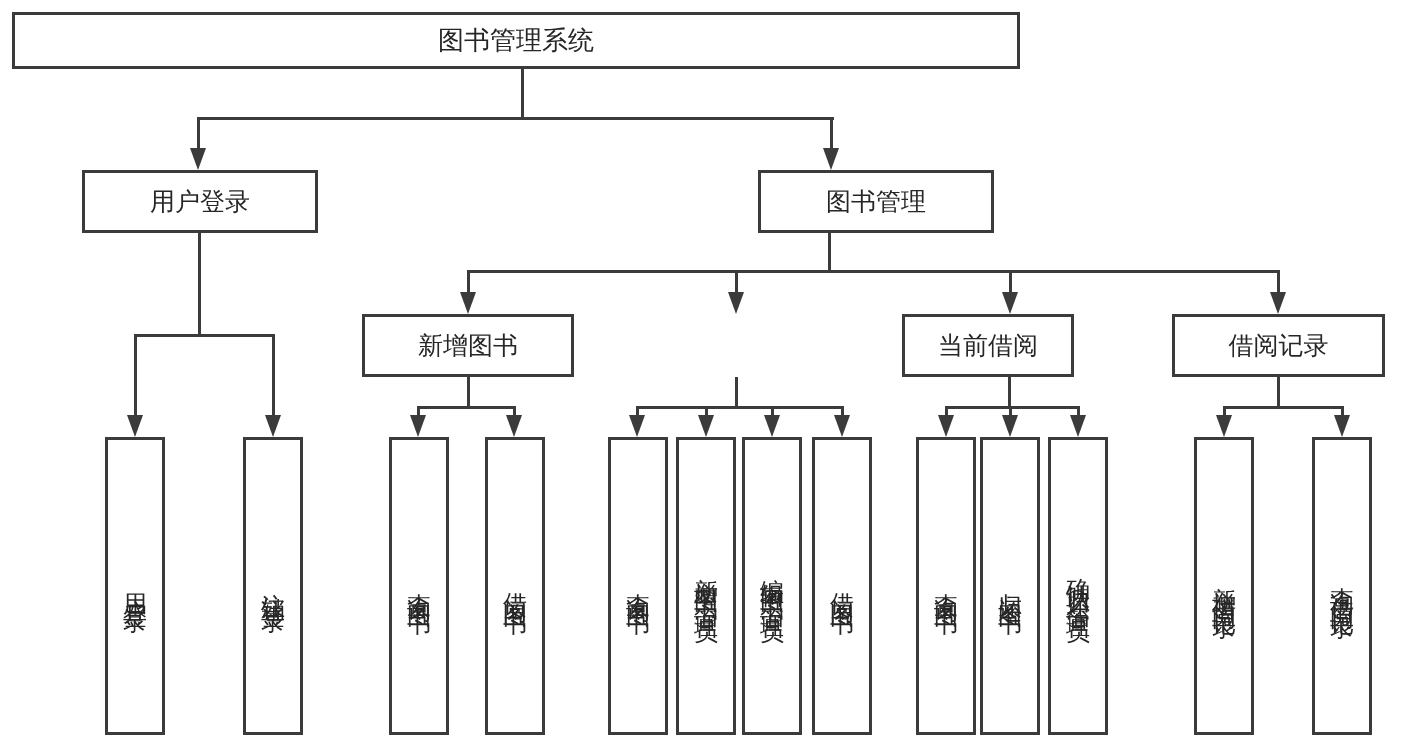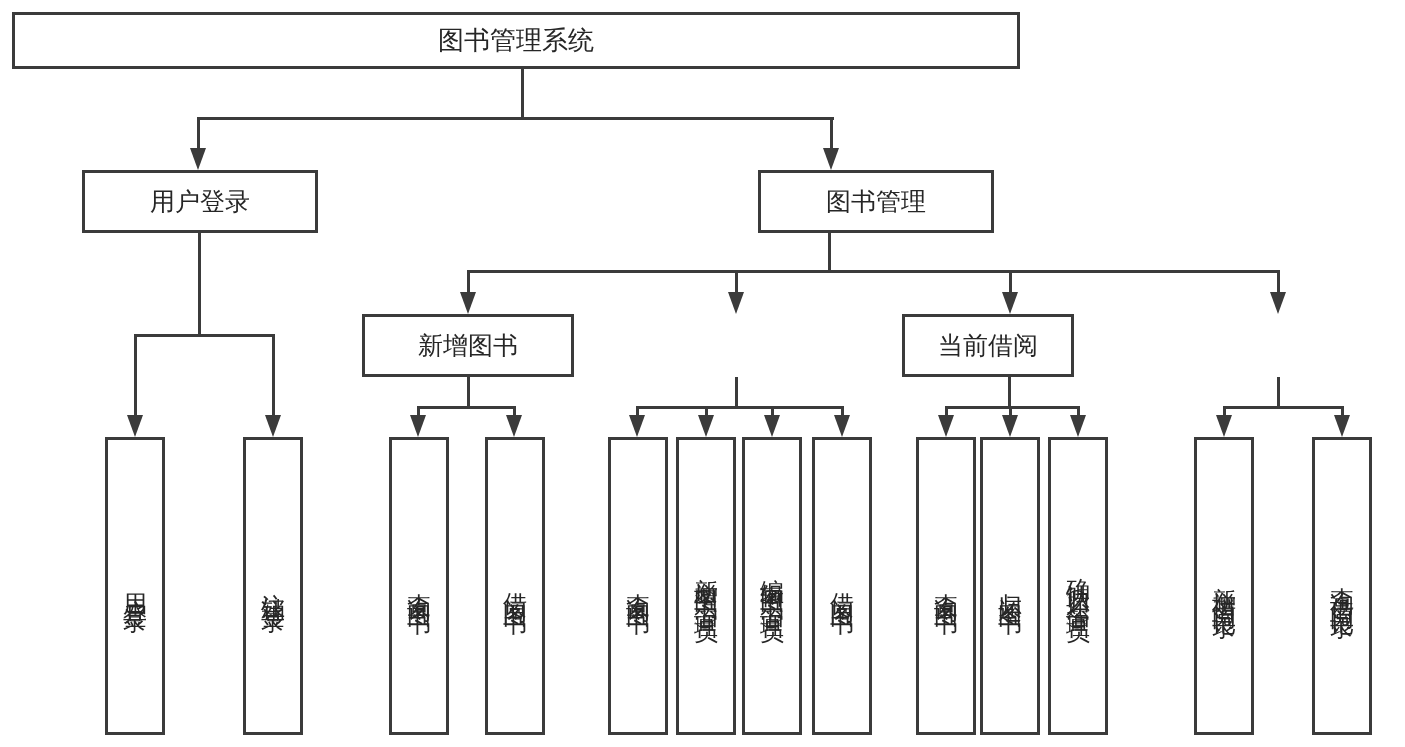--- a/index.html
+++ b/index.html
@@ -92,20 +92,21 @@
   <div class="arw" style="left:460px;top:292px;"></div>
   <div class="ln" style="left:735px;top:270px;width:3px;height:24px;"></div>
   <div class="arw" style="left:728px;top:292px;"></div>
   <div class="ln" style="left:1009px;top:270px;width:3px;height:24px;"></div>
   <div class="arw" style="left:1002px;top:292px;"></div>
   <div class="ln" style="left:1277px;top:270px;width:3px;height:24px;"></div>
   <div class="arw" style="left:1270px;top:292px;"></div>
 
   <div class="hbox" style="left:362px;top:314px;width:212px;height:63px;">新增图书</div>
   <div class="hbox" style="left:902px;top:314px;width:172px;height:63px;">当前借阅</div>
+  <div class="hbox" style="left:1172px;top:314px;width:213px;height:63px;">借阅记录</div>
 
   <div class="ln" style="left:467px;top:377px;width:3px;height:31px;"></div>
   <div class="ln" style="left:417px;top:406px;width:99px;height:3px;"></div>
   <div class="ln" style="left:417px;top:406px;width:3px;height:11px;"></div>
   <div class="arw" style="left:410px;top:415px;"></div>
   <div class="ln" style="left:513px;top:406px;width:3px;height:11px;"></div>
   <div class="arw" style="left:506px;top:415px;"></div>
 
   <div class="ln" style="left:735px;top:377px;width:3px;height:31px;"></div>
   <div class="ln" style="left:636px;top:406px;width:207px;height:3px;"></div>

